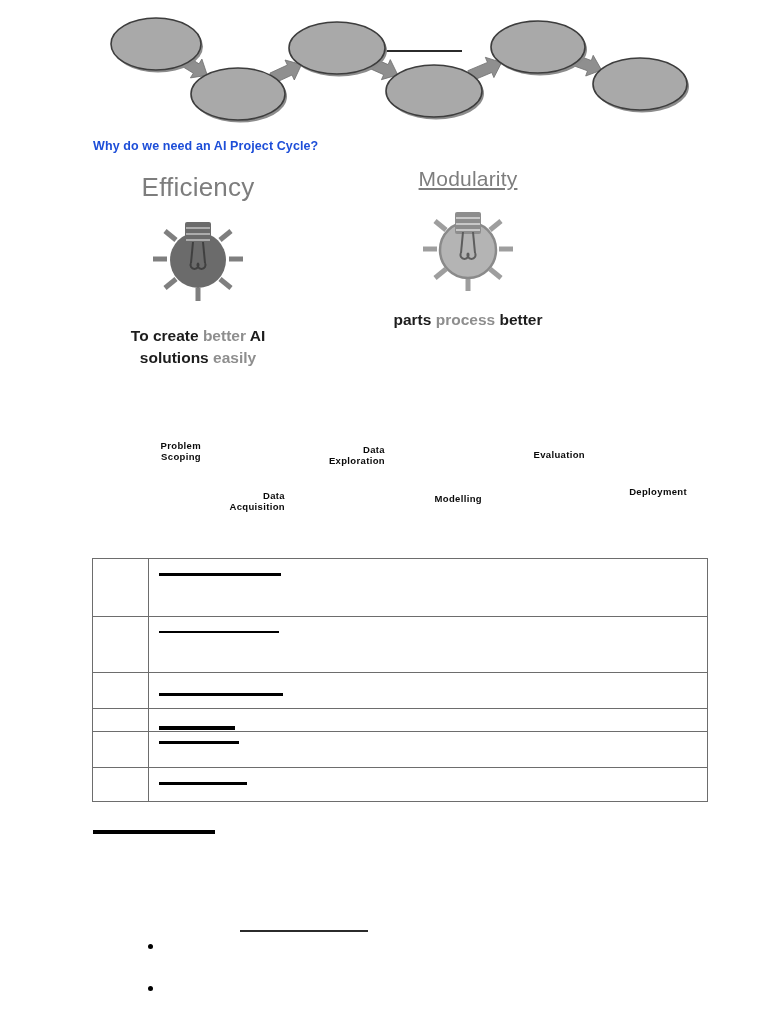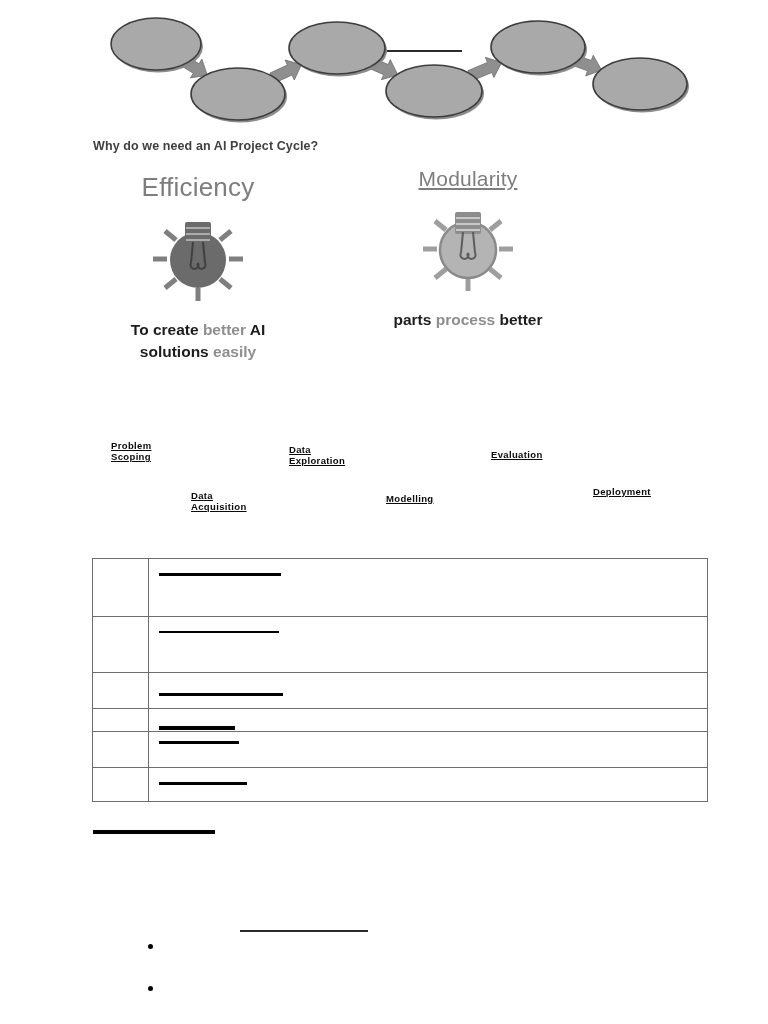--- a/index.html
+++ b/index.html
@@ -26,21 +26,21 @@
     background: #111111;
   }
   .rule-thin { height: 2px; background: #2b2b2b; }
   .rule-thick{ height: 4px; background: #000000; }
 
   
   .section-heading {
     position: absolute;
     font-weight: bold;
     font-size: 12.5px;
-    color: #404040;
+    color: #1d4ed8;
     letter-spacing: 0.1px;
     white-space: nowrap;
   }
 
   
   .bulb-block { position: absolute; text-align: center; }
   .bulb-title {
     font-size: 26px;
     color: #7d7d7d;
     font-weight: normal;
@@ -54,29 +54,28 @@
     line-height: 1.45;
     color: #1d1d1d;
     font-weight: 600;
   }
   .bulb-caption .soft { color: #8e8e8e; font-weight: 600; }
 
   
   #flow { position: absolute; left: 0; top: 408px; width: 768px; height: 135px; }
   .node-label {
     position: absolute;
-    text-align: left;
+    text-align: right;
     font-size: 9.5px;
     font-weight: bold;
     color: #0a0a0a;
     line-height: 1.18;
     letter-spacing: 0.35px;
     pointer-events: none;
     white-space: pre-line;
-    text-decoration: underline;
   }
 
   
   #notes-table {
     position: absolute;
     left: 92px;
     top: 558px;
     width: 616px;
     border-collapse: collapse;
     table-layout: fixed;
@@ -134,21 +133,21 @@
           <line x1="43" y1="31" x2="67" y2="31"></line>
         </g>
         <g stroke="#404040" stroke-width="2" fill="none">
           <path d="M50 33 L48 54"></path>
           <path d="M60 33 L62 54"></path>
           <path d="M48 54 a4 4 0 1 0 7 0"></path>
           <path d="M55 54 a4 4 0 1 0 7 0"></path>
         </g>
       </svg>
     </div>
-    <div class="bulb-caption" style="margin-top:14px;">
+    <div class="bulb-caption" style="margin-top:20px;">
       <div>
         <span>To create </span><span class="soft">better </span><span>AI</span>
       </div>
       <div>
         <span>solutions </span><span class="soft">easily</span>
       </div>
     </div>
   </div>
 
   <div class="bulb-block" style="left:372px; top:167px; width:192px;">

